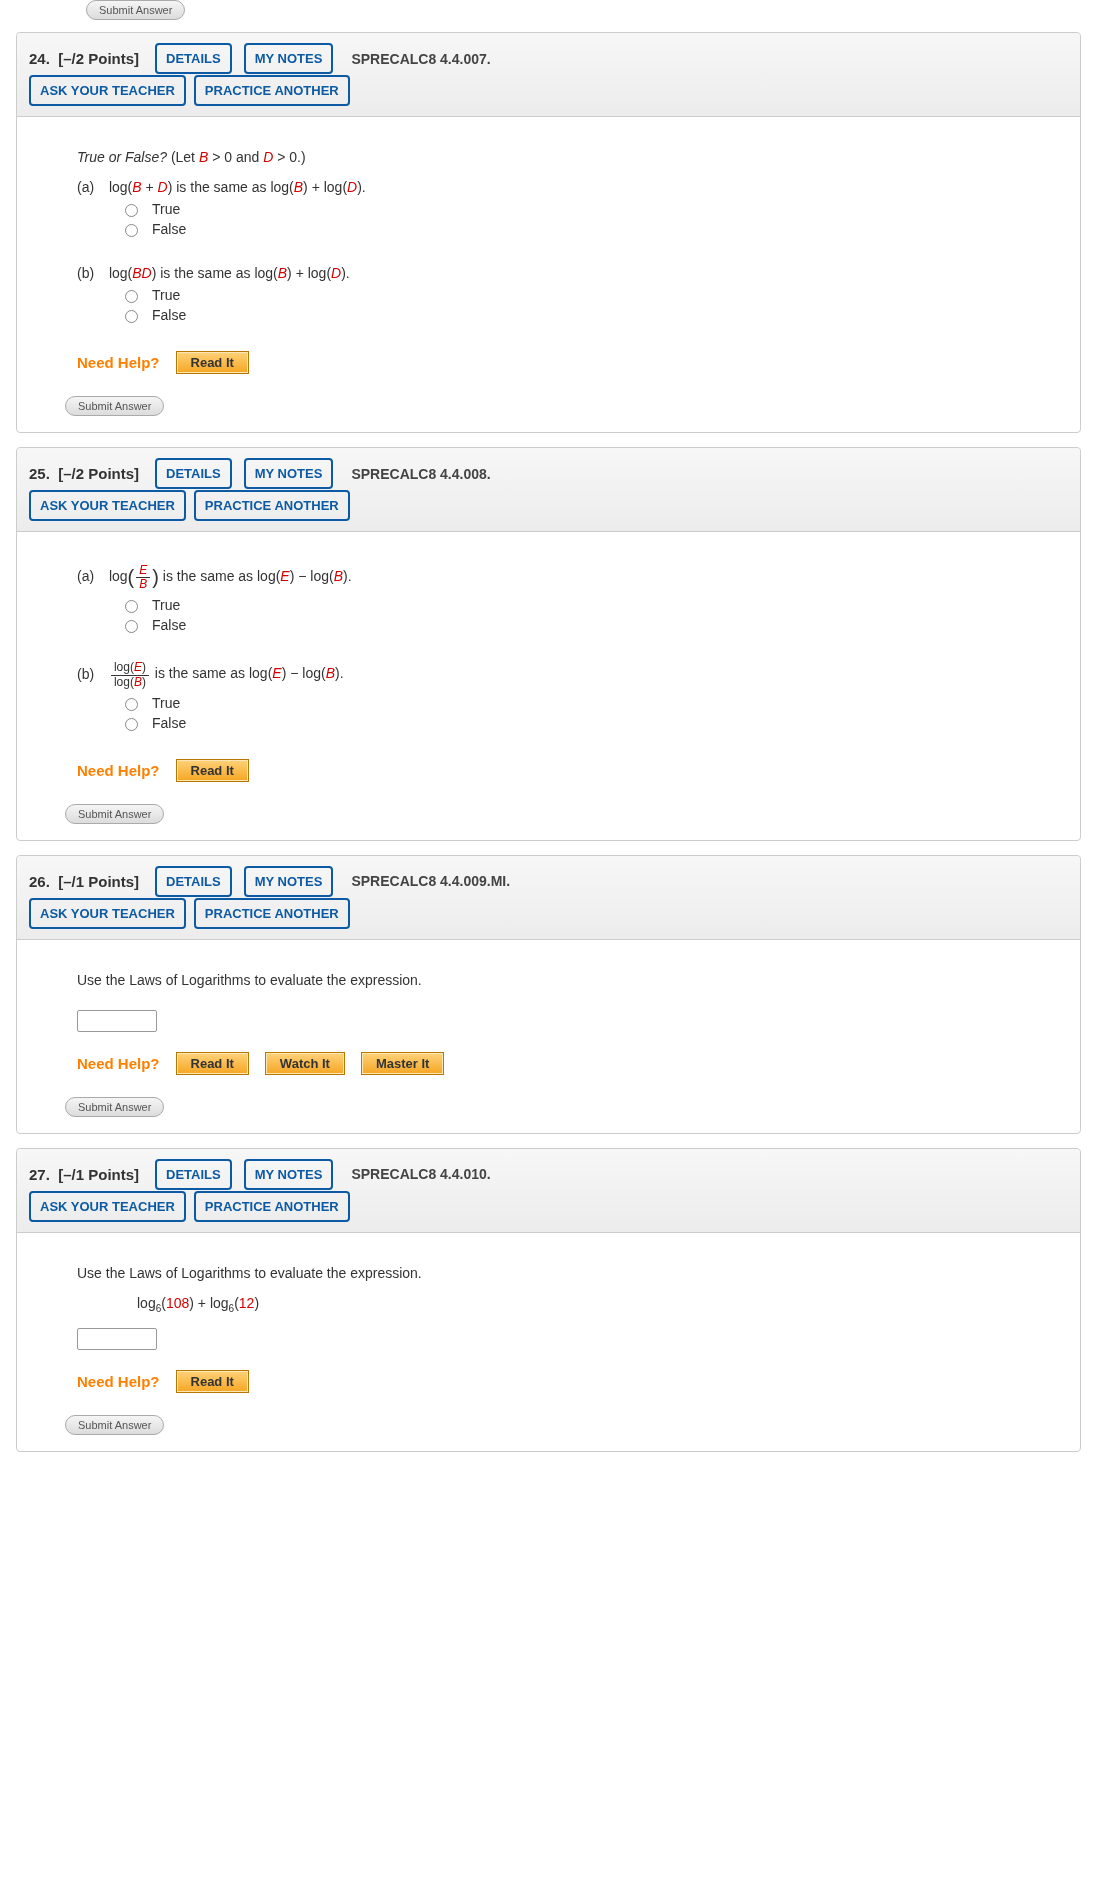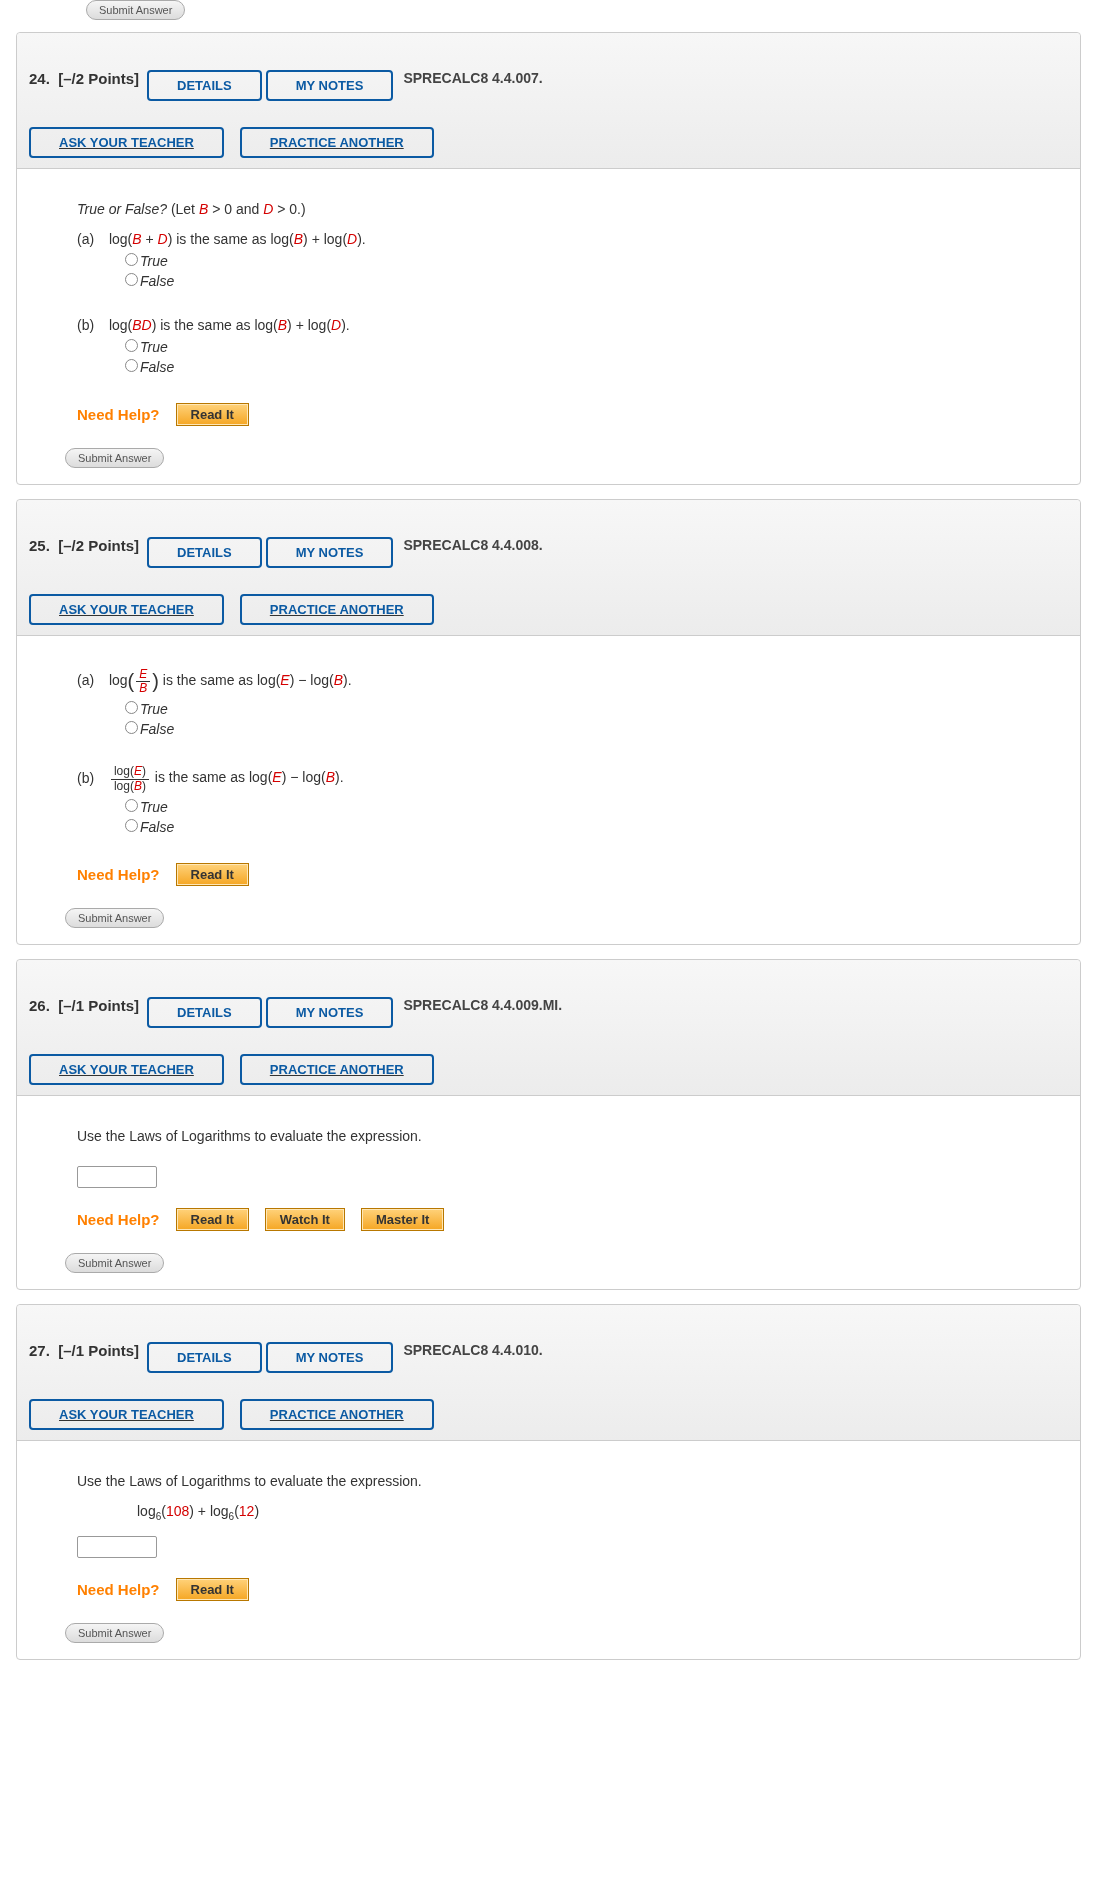--- a/index.html
+++ b/index.html
@@ -19,61 +19,60 @@
     background: #fff;
   }
   .q-header {
     background: linear-gradient(#f7f7f7, #ececec);
     border-bottom: 1px solid #ccc;
     padding: 10px 12px;
     border-radius: 4px 4px 0 0;
   }
   .q-header-row {
     display: flex;
+    align-items: center;
     flex-wrap: wrap;
-    gap: 4px;
-    margin-top: 27px;
+    gap: 12px;
   }
   .q-title {
     font-weight: bold;
     font-size: 15px;
     margin-right: 4px;
   }
   .chip-btn {
     display: inline-block;
     border: 2px solid #0b5aa3;
     color: #0b5aa3;
     background: transparent;
     font-weight: bold;
     font-size: 13px;
-    padding: 6px 28px;
+    padding: 6px 9px;
     border-radius: 4px;
     cursor: pointer;
   }
   .source-code {
     font-weight: bold;
     color: #444;
     font-size: 14px;
     margin-left: 6px;
   }
   .q-header-row2 {
     display: flex;
-    gap: 16px;
-    margin-top: 26px;
-    text-decoration: underline;
+    gap: 8px;
+    margin-top: 1px;
   }
   .q-body {
     padding: 32px 20px 16px 60px;
     font-size: 14px;
   }
   .prompt-line { margin-bottom: 14px; }
   .part { margin-bottom: 28px; }
   .part-label { display:inline-block; width:28px; }
   .options { margin-left: 48px; margin-top: 6px; }
-  .option-row { display:flex; align-items:flex-start; gap:2px; margin-bottom:4px;font-style:italic; }
+  .option-row { display:flex; align-items:flex-end; gap:14px; margin-bottom:4px; }
   .radio {
     width: 13px; height: 13px; border:1px solid #888; border-radius:50%;
     display:inline-block;
   }
   .need-help {
     margin-top: 20px;
     display:flex;
     align-items:center;
     gap:16px;
   }

